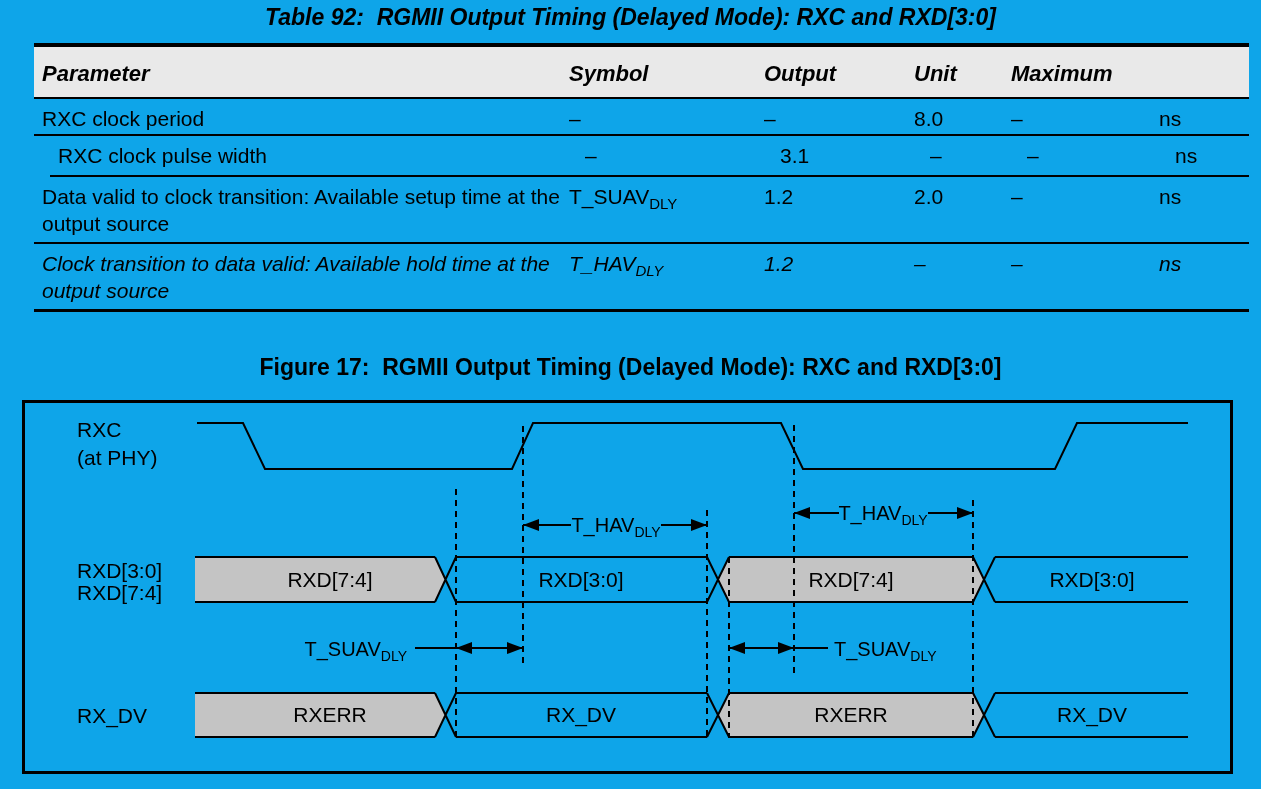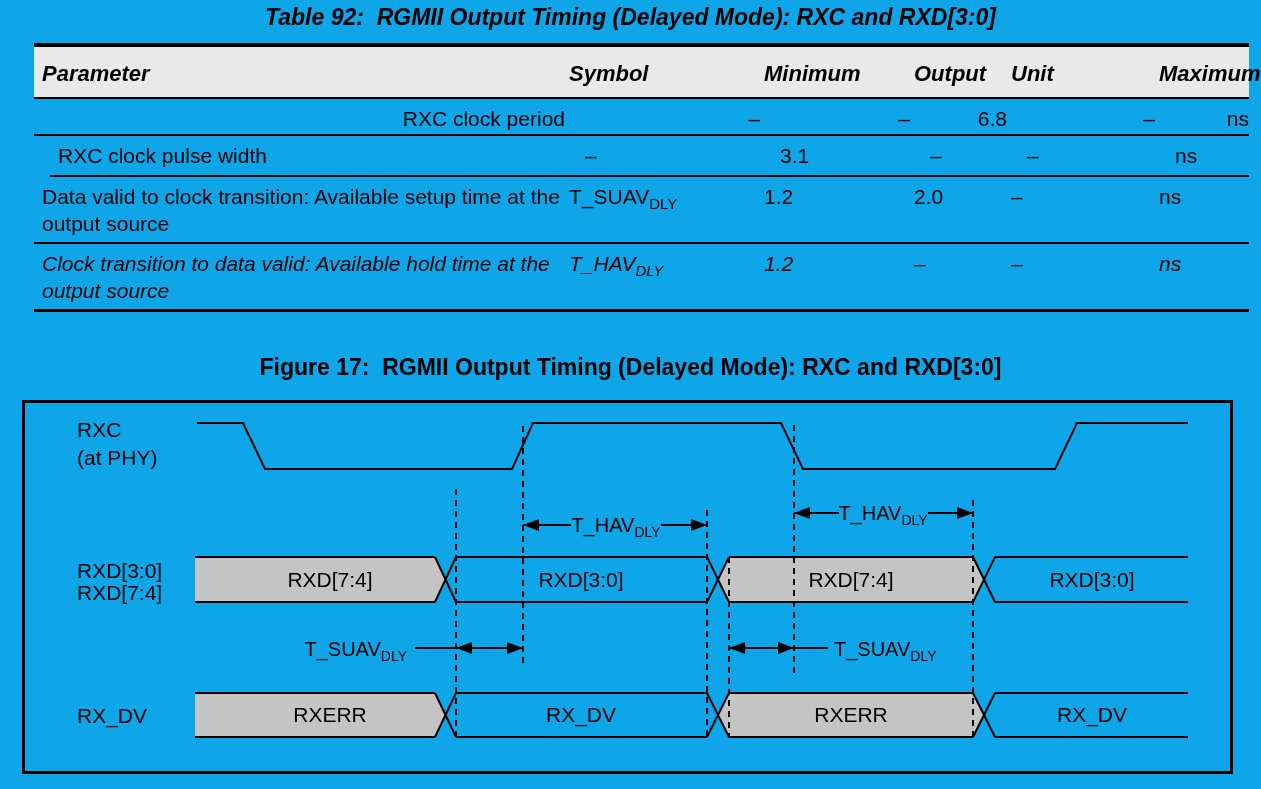--- a/index.html
+++ b/index.html
@@ -16,21 +16,21 @@
          border-top:4px solid #000; border-bottom:3px solid #000; }
   .trow { display:grid; grid-template-columns:531px 195px 150px 97px 148px 94px;
           font-size:21px; box-sizing:border-box; }
   .trow .cell { padding:6px 0 0 4px; line-height:27px; box-sizing:border-box; }
   .trow .cell.param { padding-left:8px; }
   .thead { background:#e9e9e9; border-bottom:2px solid #000; height:52px;
            font-weight:bold; font-style:italic; font-size:22px; }
   .thead .cell { padding-top:13px; }
   .tbody-row { border-bottom:2px solid #000; }
   .tbody-row:last-child { border-bottom:none; }
-  .row-h1 { height:37px;text-align:right; }
+  .row-h1 { height:37px; }
   .row-h2 { height:41px;margin-left:16px; }
   .row-h3 { height:67px; }
   .row-h4 { height:65px;font-style:italic; }
   sub { font-size:15px; }
 
   
   #fig-wrap { position:absolute; left:22px; top:400px; width:1211px; height:375px; }
   svg text { font-family:"Liberation Sans", sans-serif; font-size:21px; fill:#000; }
   svg text.ann { font-size:20px; }
   .wave { fill:none; stroke:#000; stroke-width:2; }
@@ -43,31 +43,30 @@
 <body>
 
 <div class="page">
 
   <div class="doc-title" id="table-title">Table 92:&nbsp; RGMII Output Timing (Delayed Mode): RXC and RXD[3:0]</div>
 
   <div class="tbl">
     <div class="trow thead">
       <div class="cell param">Parameter</div>
       <div class="cell">Symbol</div>
-      <div class="cell">Minimum</div>
       <div class="cell">Output</div>
       <div class="cell">Unit</div>
       <div class="cell">Maximum</div>
     </div>
 
     <div class="trow tbody-row row-h1">
       <div class="cell param">RXC clock period</div>
       <div class="cell"><span>–</span><sub></sub></div>
       <div class="cell">–</div>
-      <div class="cell">6.8</div>
+      <div class="cell">8.0</div>
       <div class="cell">–</div>
       <div class="cell">ns</div>
     </div>
 
     <div class="trow tbody-row row-h2">
       <div class="cell param">RXC clock pulse width</div>
       <div class="cell"><span>–</span><sub></sub></div>
       <div class="cell">3.1</div>
       <div class="cell">–</div>
       <div class="cell">–</div>

